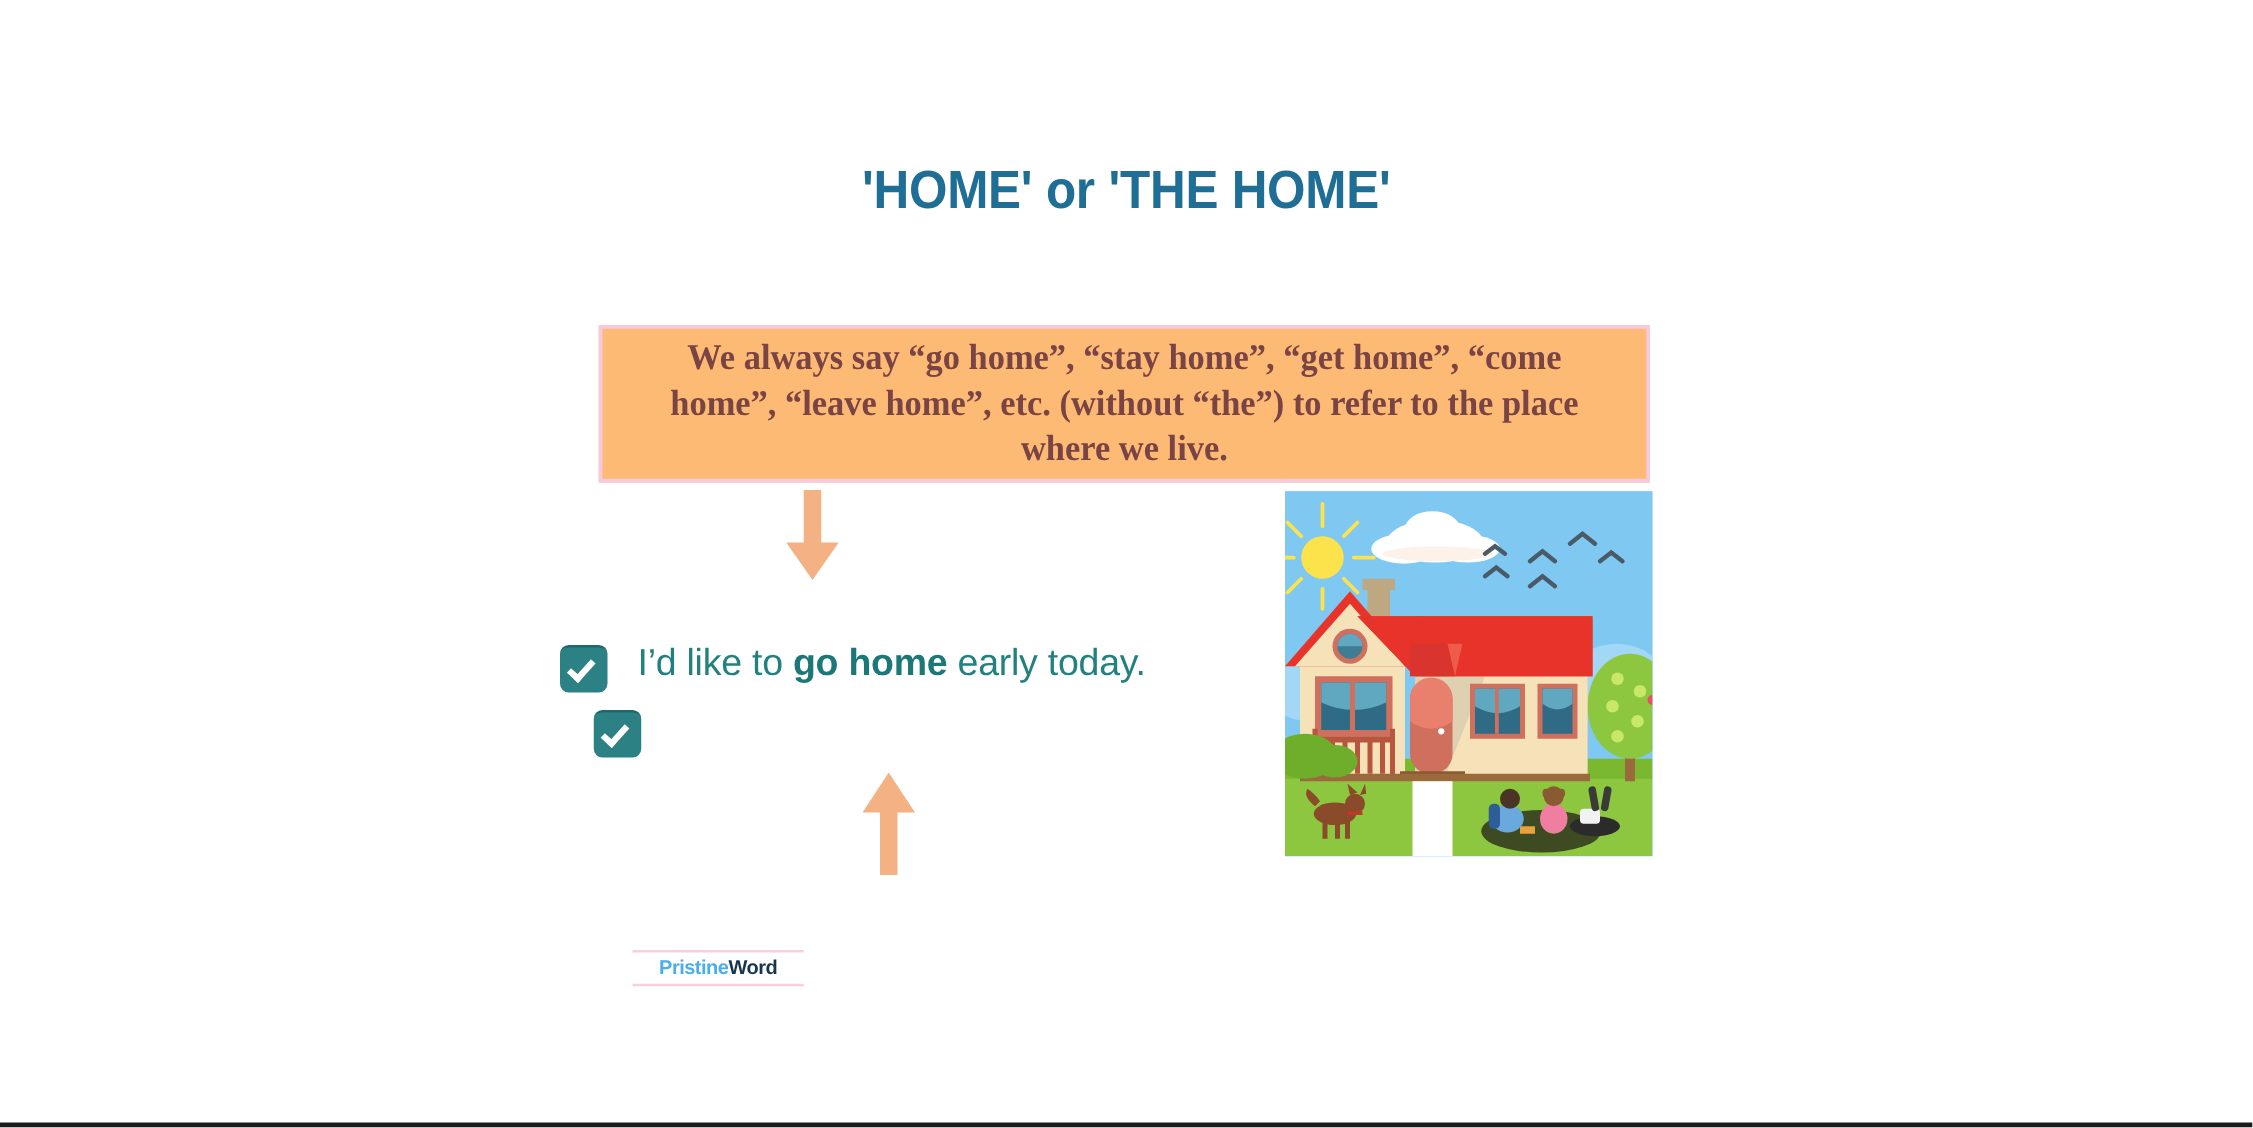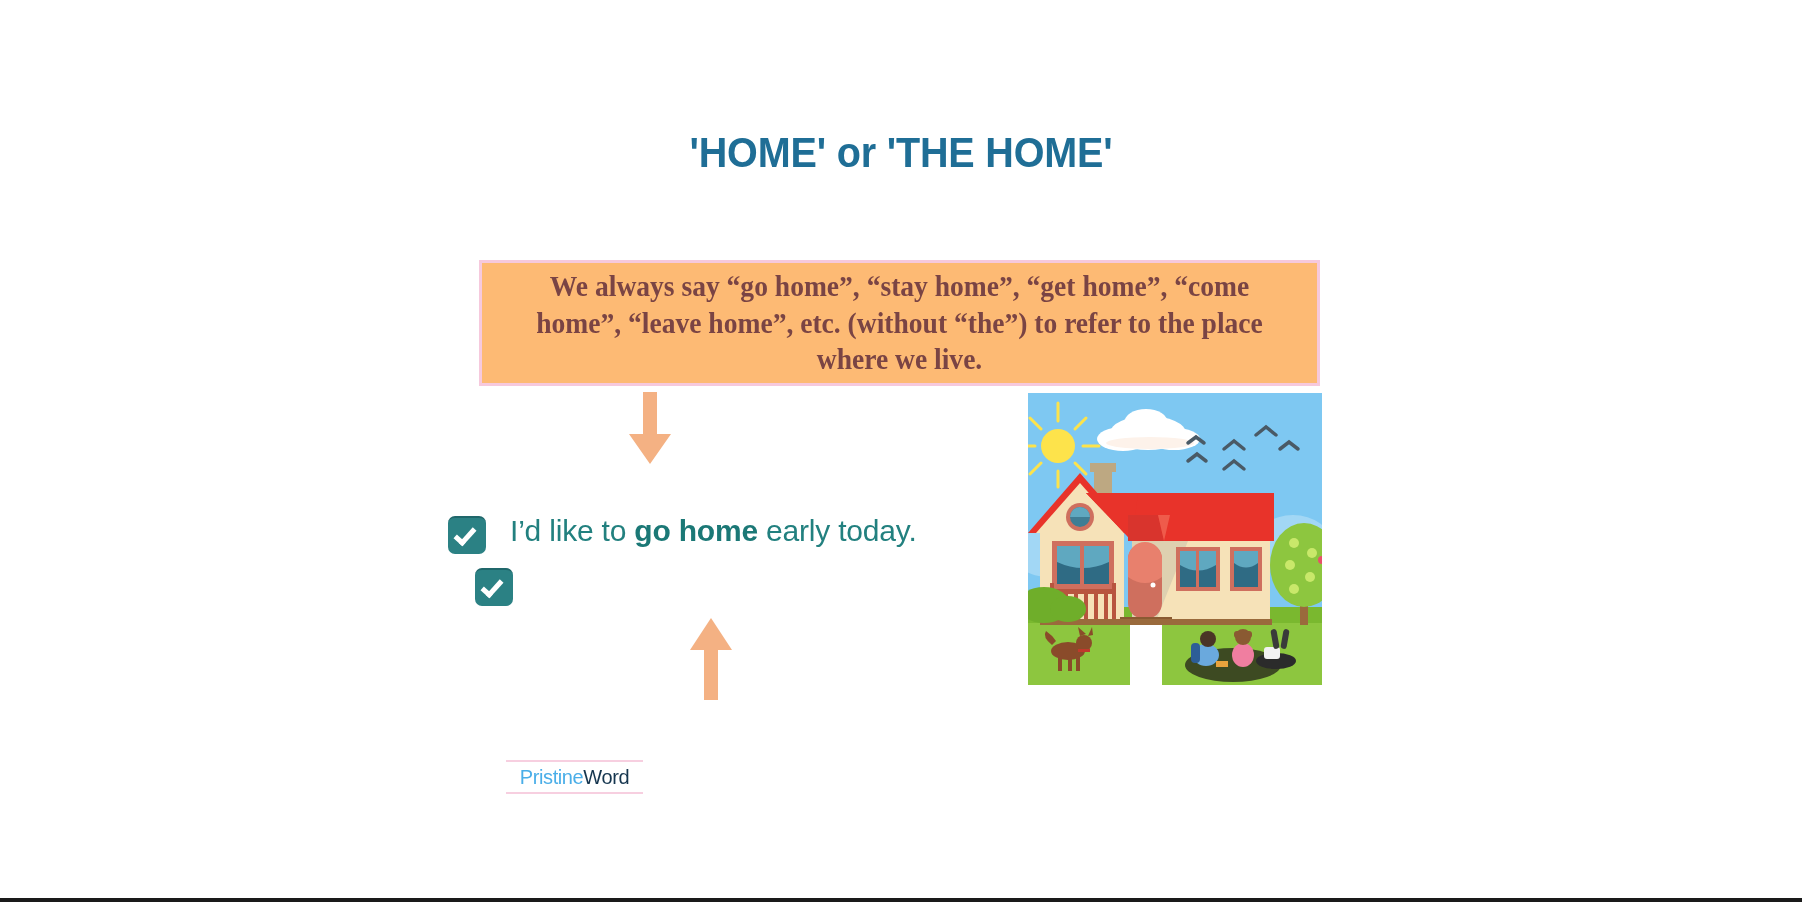--- a/index.html
+++ b/index.html
@@ -156,22 +156,22 @@
     position: absolute;
     left: 506px;
     top: 760px;
     width: 137px;
     padding: 4px 0 3px 0;
     border-top: 2px solid #f7cfe0;
     border-bottom: 2px solid #f7cfe0;
     text-align: center;
     white-space: nowrap;
     font-family: "Liberation Sans", sans-serif;
-    font-size: 20px;
-    font-weight: normal;
+    font-size: 16px;
+    font-weight: bold;
     letter-spacing: -0.4px;
   }
   #logo .logo-a { color: #4aaee8; }
   #logo .logo-b { color: #16364f; }
 </style>
 </head>
 <body>
 
 <div id="slide">
 

